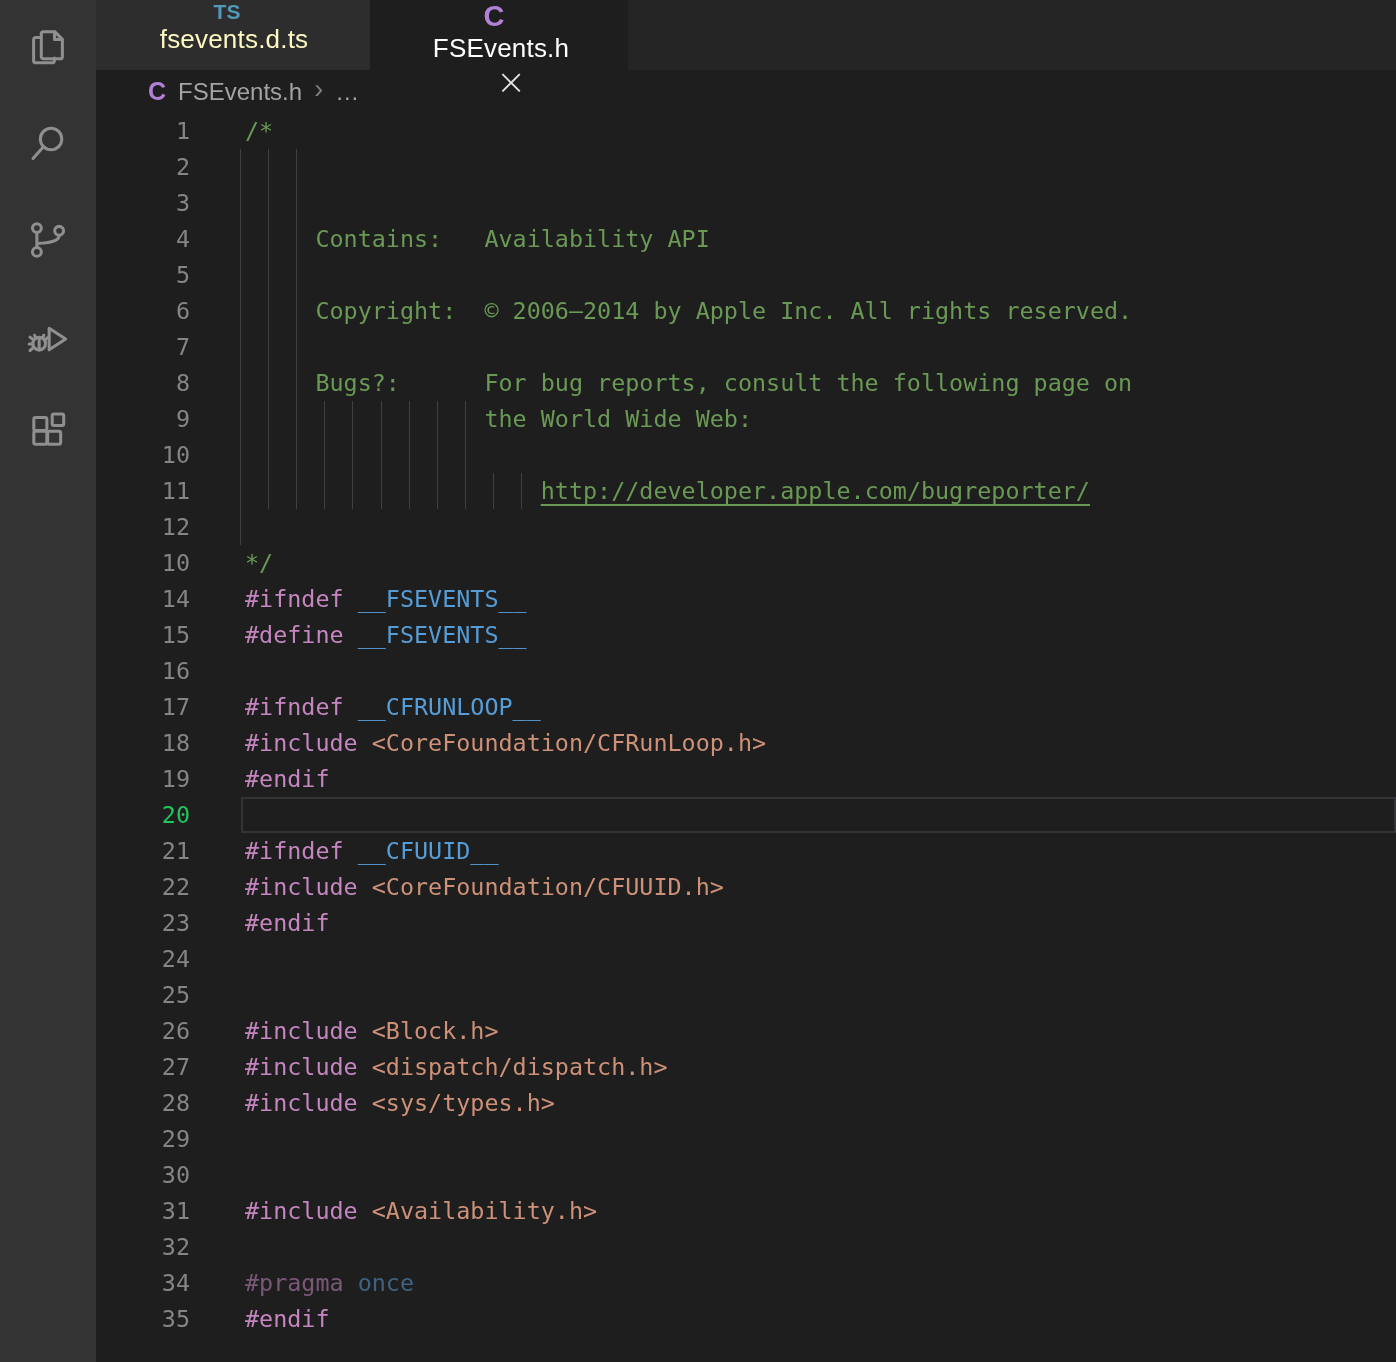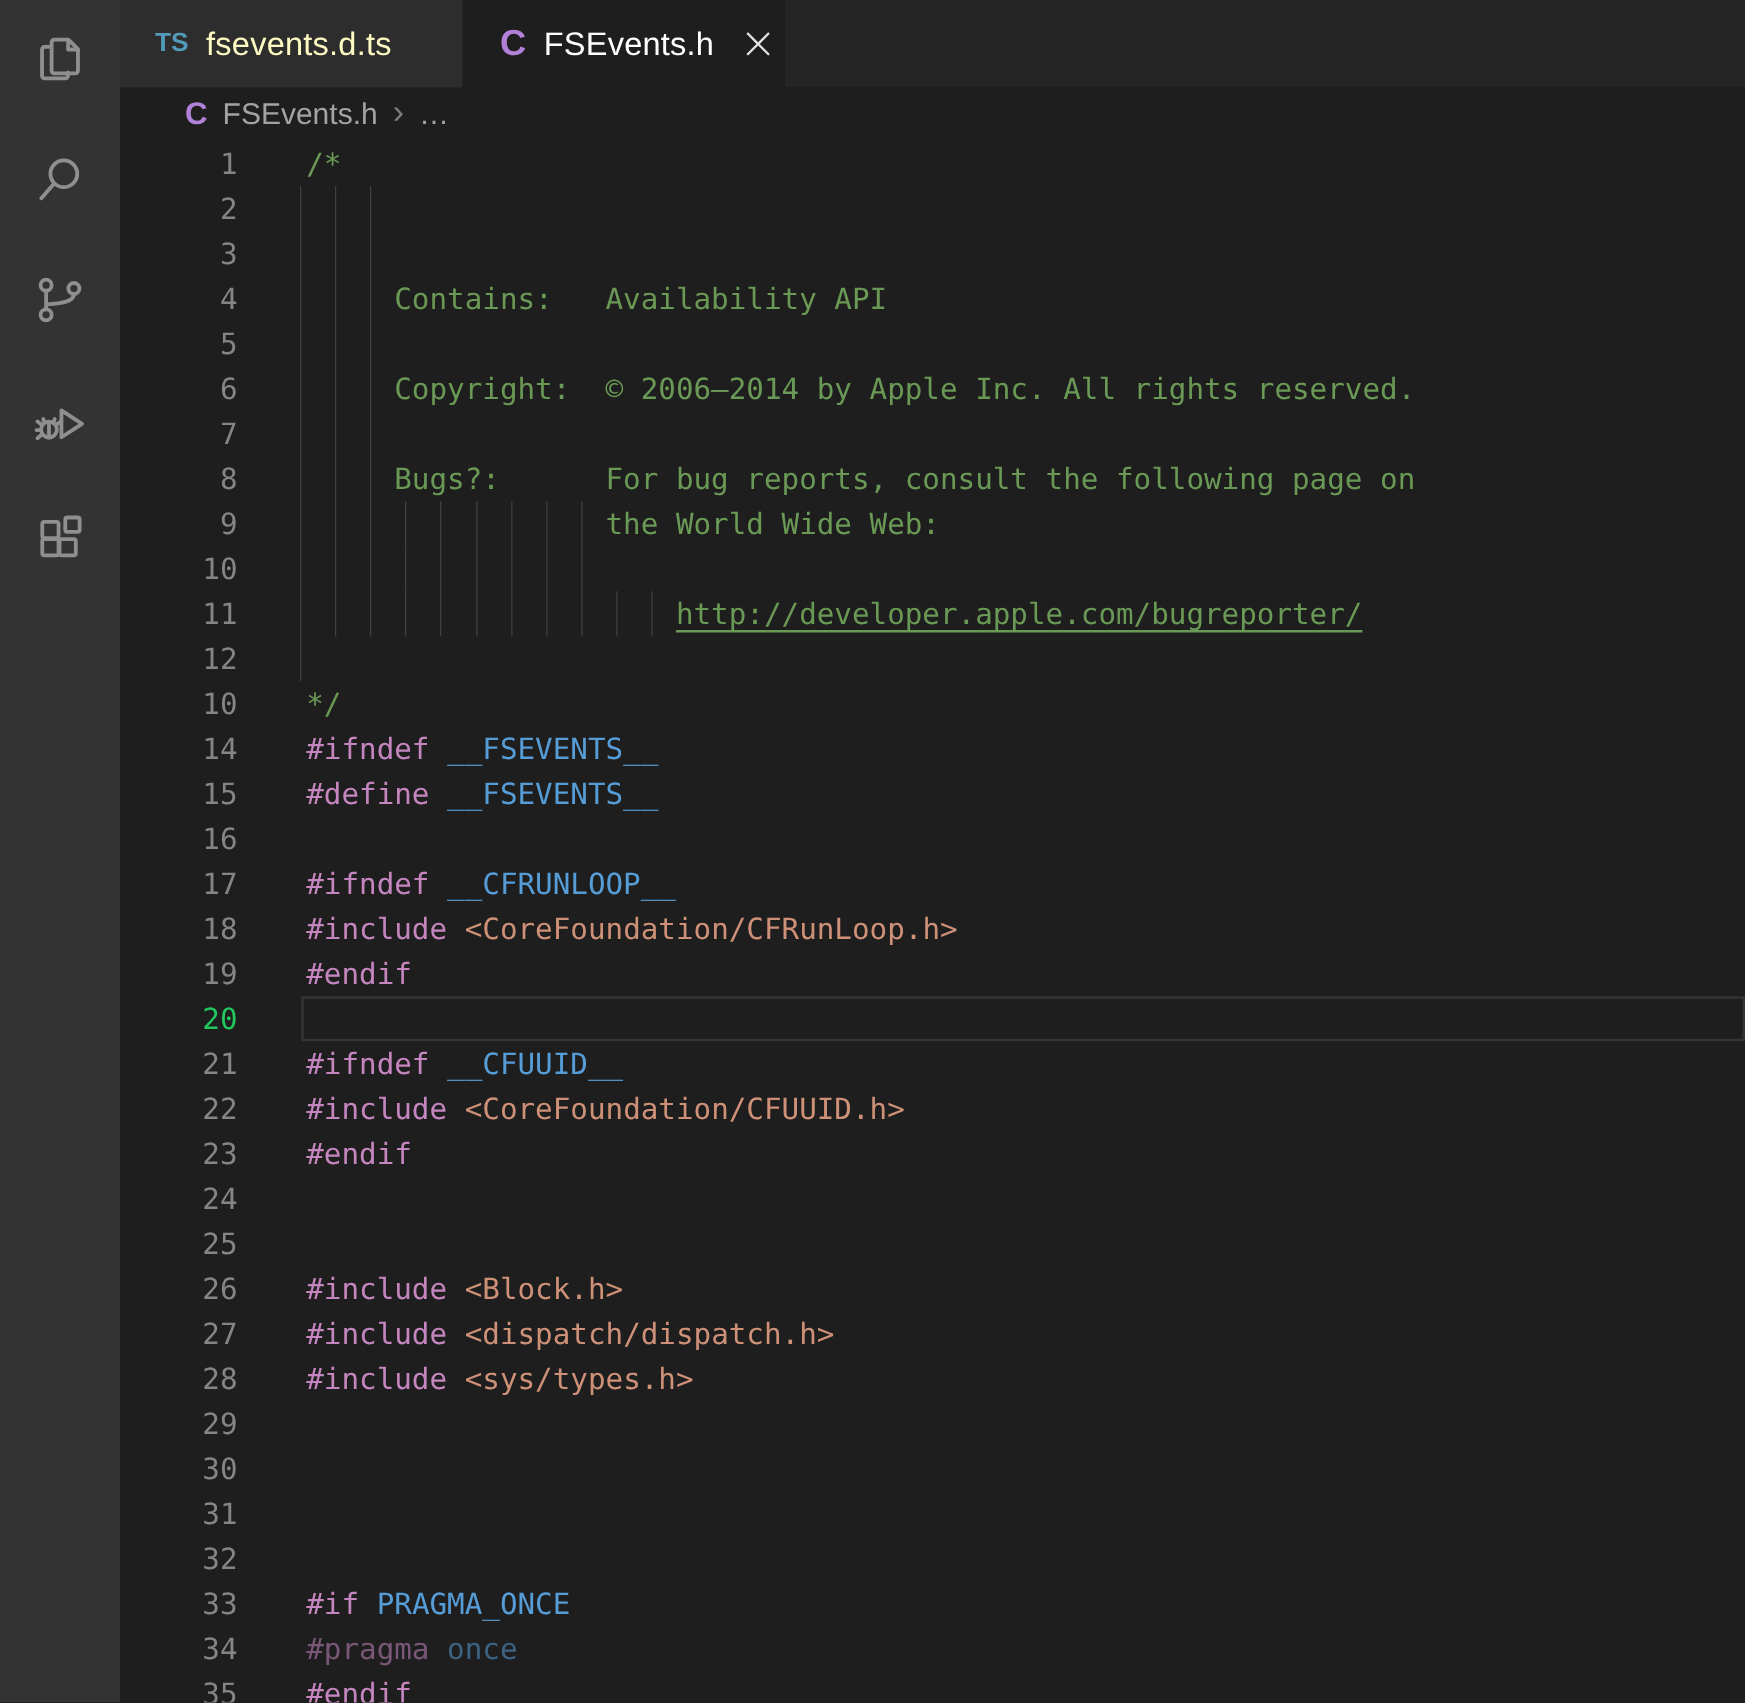--- a/index.html
+++ b/index.html
@@ -9,21 +9,21 @@
   
   .activitybar{position:absolute;left:0;top:0;width:96px;height:100%;background:#333333;}
   .ab-item{width:96px;height:96px;display:flex;align-items:center;justify-content:center;cursor:pointer;}
   .ab-item svg{width:46px;height:46px;stroke:#8f8f8f;fill:none;stroke-width:1.6;stroke-linecap:round;stroke-linejoin:round;}
 
   
   .main{position:absolute;left:96px;top:0;width:1300px;height:100%;}
 
   
   .tabsbar{height:70px;background:#252526;display:flex;align-items:stretch;}
-  .tab{display:flex;align-items:center;padding:0 26px 0 28px;cursor:pointer;}
+  .tab{display:flex;align-items:center;padding:0 26px 0 28px;cursor:pointer;flex-direction:column;}
   .tab.inactive{background:#2d2d2d;width:274px;}
   .tab.active{background:#1e1e1e;width:258px;padding-left:30px;}
   .tab-label{font-size:26px;letter-spacing:.2px;white-space:nowrap;}
   .tab.inactive .tab-label{color:#fef9c3;}
   .tab.active .tab-label{color:#ffffff;}
   .ficon{font-weight:bold;margin-right:14px;}
   .ficon.ts{color:#519aba;font-size:21px;letter-spacing:0;}
   .ficon.c{color:#b180d7;font-size:29px;}
   .tab-close{margin-left:20px;color:#e3e3e3;font-size:36px;line-height:1;font-weight:300;cursor:pointer;font-family:"DejaVu Sans",sans-serif;}
 
@@ -140,21 +140,20 @@
         <div class="code-line"><span class="ln">21</span><span class="code"><span class="pp">#ifndef</span><span class="pl"> </span><span class="mc">__CFUUID__</span></span></div>
         <div class="code-line"><span class="ln">22</span><span class="code"><span class="pp">#include</span><span class="pl"> </span><span class="st">&lt;CoreFoundation/CFUUID.h&gt;</span></span></div>
         <div class="code-line"><span class="ln">23</span><span class="code"><span class="pp">#endif</span></span></div>
         <div class="code-line"><span class="ln">24</span><span class="code"></span></div>
         <div class="code-line"><span class="ln">25</span><span class="code"></span></div>
         <div class="code-line"><span class="ln">26</span><span class="code"><span class="pp">#include</span><span class="pl"> </span><span class="st">&lt;Block.h&gt;</span></span></div>
         <div class="code-line"><span class="ln">27</span><span class="code"><span class="pp">#include</span><span class="pl"> </span><span class="st">&lt;dispatch/dispatch.h&gt;</span></span></div>
         <div class="code-line"><span class="ln">28</span><span class="code"><span class="pp">#include</span><span class="pl"> </span><span class="st">&lt;sys/types.h&gt;</span></span></div>
         <div class="code-line"><span class="ln">29</span><span class="code"></span></div>
         <div class="code-line"><span class="ln">30</span><span class="code"></span></div>
-        <div class="code-line"><span class="ln">31</span></div>
+        <div class="code-line"><span class="ln">31</span><span class="code"><span class="pp">#include</span><span class="pl"> </span><span class="st">&lt;Availability.h&gt;</span></span></div>
         <div class="code-line"><span class="ln">32</span><span class="code"></span></div>
-        <div class="code-line"><span class="ln">33</span><span class="code"><span class="pp">#if</span><span class="pl"> </span><span class="mc">PRAGMA_ONCE</span></span></div>
         <div class="code-line"><span class="ln">34</span><span class="code dim"><span class="pp">#pragma</span><span class="pl"> </span><span class="mc">once</span></span></div>
         <div class="code-line"><span class="ln">35</span><span class="code"><span class="pp">#endif</span></span></div>
       </div>
 
   </div>
 </div>
 
 </body></html>

